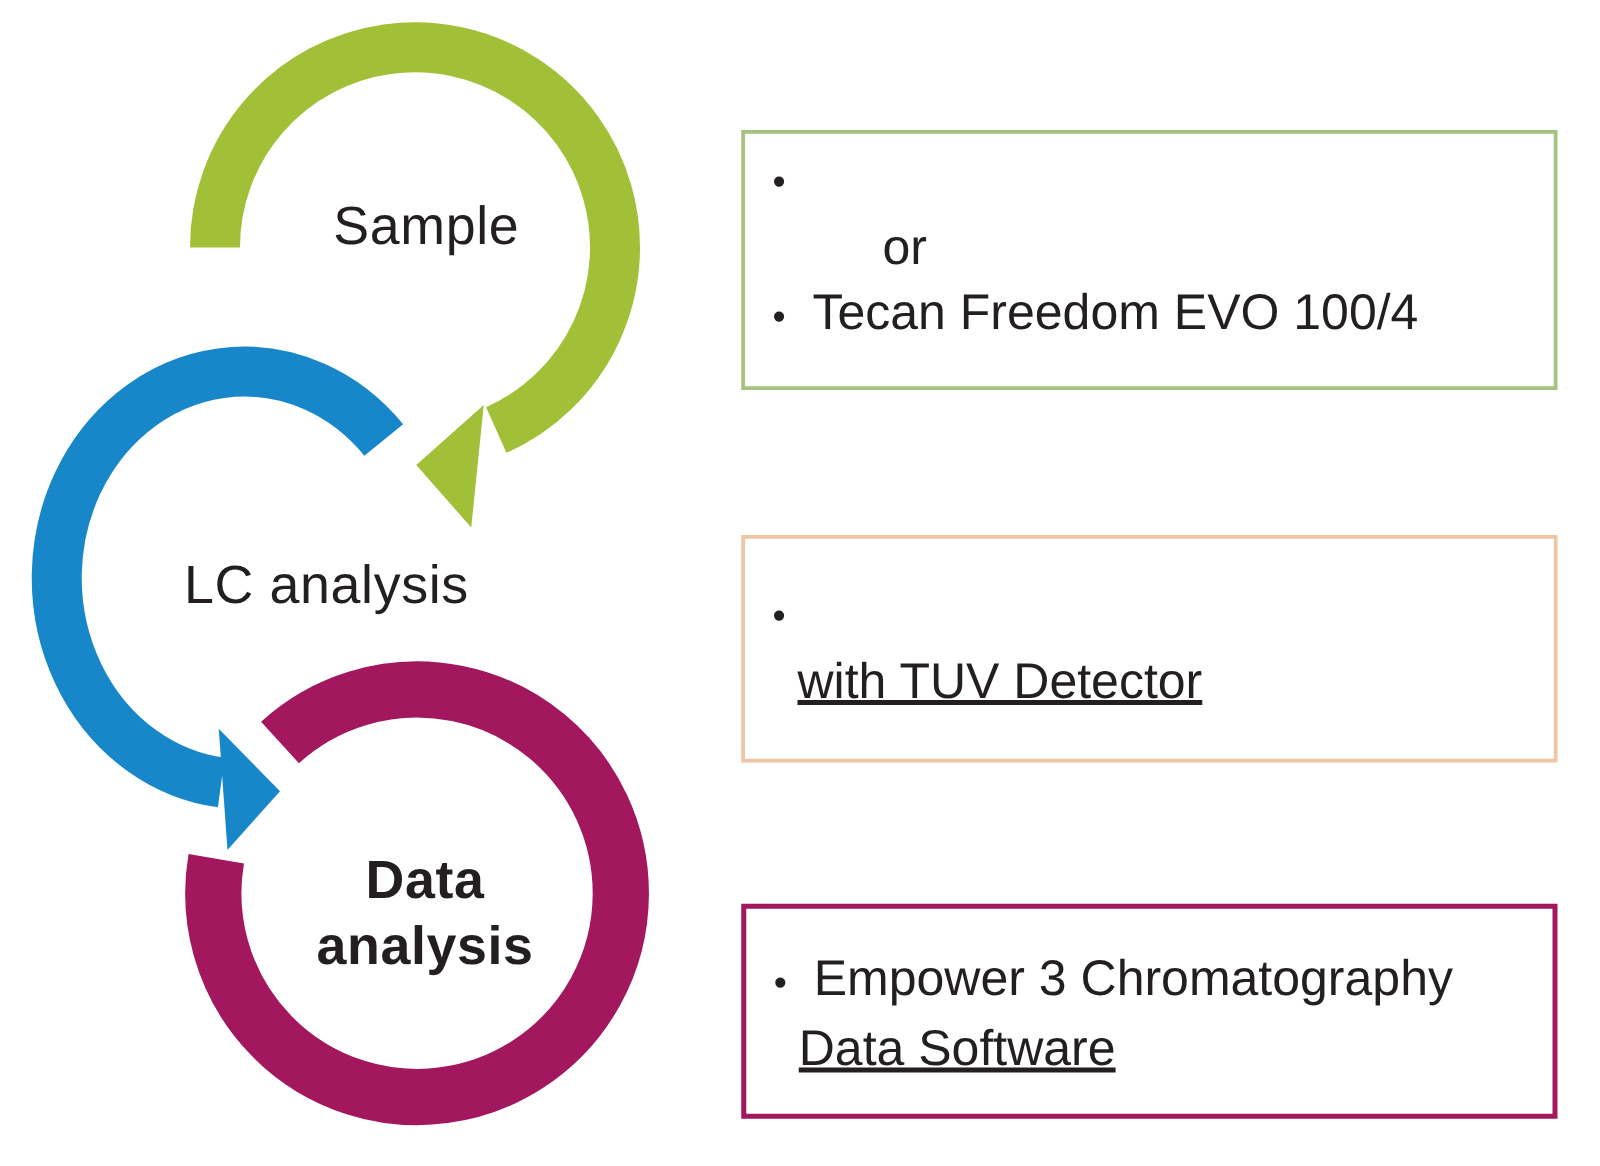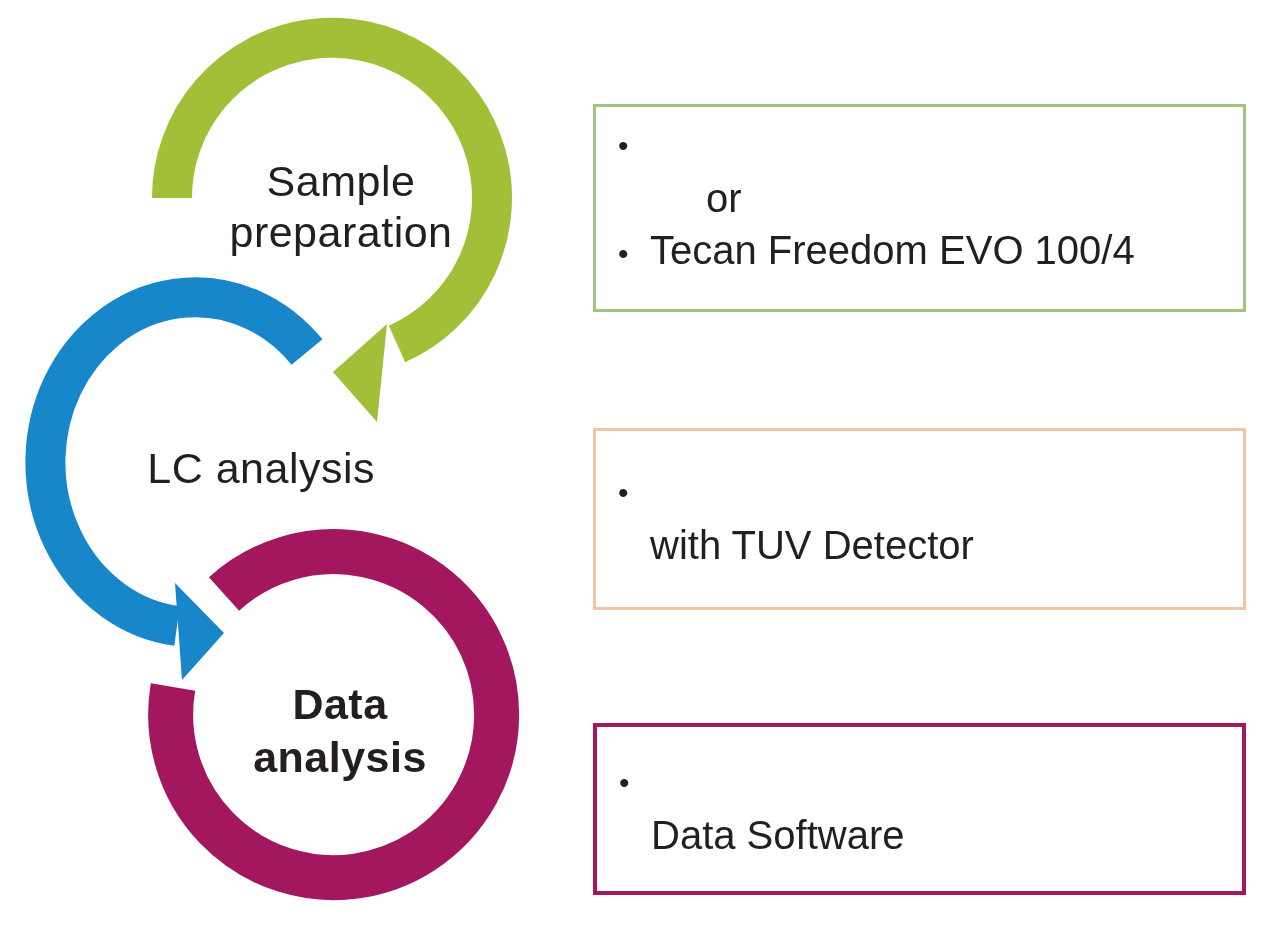--- a/index.html
+++ b/index.html
@@ -37,21 +37,21 @@
   .box-2 { top: 428px; height: 182px; border: 3px solid; padding-top: 36px; }
   .box-3 { top: 723px; height: 172px; border: 4px solid; padding-top: 30px; }
 
   .line-row { display: flex; align-items: baseline; line-height: 52px; white-space: nowrap; }
   .bullet {
     display: inline-block;
     width: 32px;
     flex: 0 0 32px;
     font-size: 30px;
   }
-  .no-bullet { margin-left: 32px; }
+  .no-bullet { margin-left: 20px; text-decoration: underline; }
   .indent-more { margin-left: 88px; }
 </style>
 </head>
 <body>
 
 <div class="canvas" style="color: rgb(35, 31, 32); border-radius: 26px;">
 
   <svg class="flow-diagram" width="1280" height="933" viewBox="0 0 1280 933">
 
     <g>
@@ -64,21 +64,20 @@
       <polygon points="175,583 224,633 182,680" fill="#1787c9"></polygon>
     </g>
 
     <g>
       <path d="M 224 594 A 163 163 0 1 1 173 687" fill="none" stroke-width="45" stroke="#a2175e"></path>
     </g>
   </svg>
 
   <div class="step-label label-sample">
     <div>Sample</div>
-    <div>preparation</div>
   </div>
 
   <div class="step-label label-lc">
     <div>LC analysis</div>
   </div>
 
   <div class="step-label label-data">
     <div>Data</div>
     <div>analysis</div>
   </div>
@@ -101,19 +100,20 @@
       <span class="bullet">•</span>
     </div>
     <div class="line-row">
       <span class="no-bullet">with TUV Detector</span>
     </div>
   </div>
 
   <div class="info-box box-3" style="border-color: rgb(162, 23, 94);">
     <div class="line-row">
       <span class="bullet">•</span>
+      <span>Empower 3 Chromatography</span>
     </div>
     <div class="line-row">
       <span class="no-bullet">Data Software</span>
     </div>
   </div>
 
 </div>
 
 </body></html>

